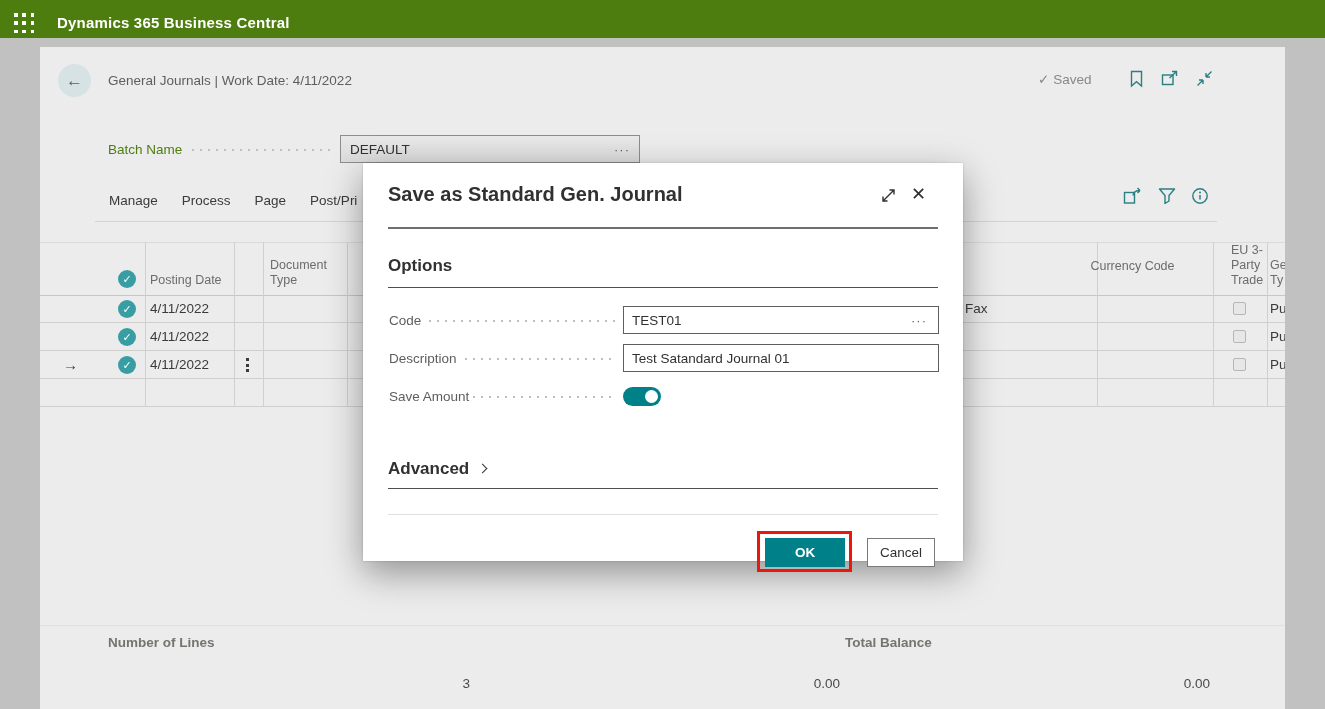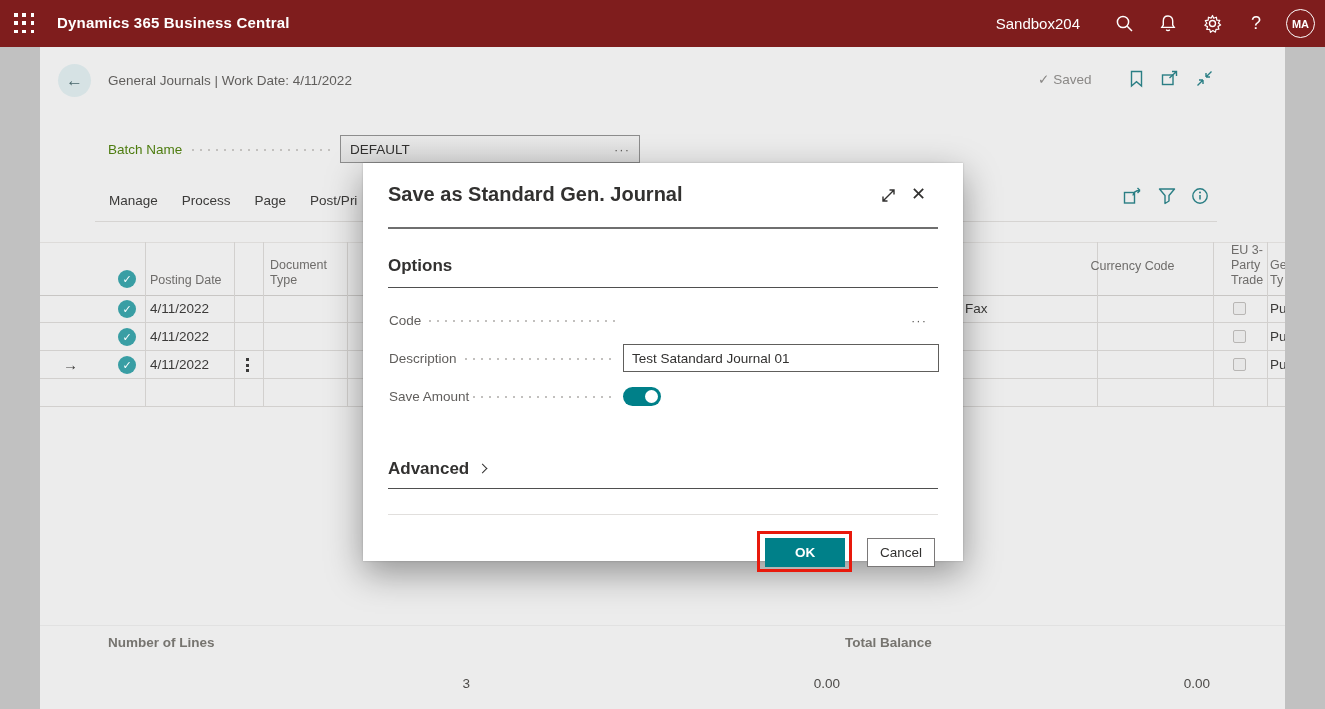--- a/index.html
+++ b/index.html
@@ -1,20 +1,20 @@
 <!DOCTYPE html>
 <html><head>
 <meta charset="utf-8">
 <style>
   * { margin:0; padding:0; box-sizing:border-box; }
   html,body { width:1325px; height:709px; overflow:hidden; }
   body { background:#c1c1c1; font-family:"Liberation Sans", sans-serif; color:#323130; position:relative; }
 
   
-  .topbar { position:absolute; left:0; top:0; width:1325px; height:47px; background:#7f1d1d; color:#fff; }
+  .topbar { position:absolute; left:0; top:0; width:1325px; height:38px; background:#4d7c0f; color:#fff; }
   .waffle { position:absolute; left:14px; top:13px; width:21px; height:21px; display:grid;
             grid-template-columns:repeat(3,1fr); grid-template-rows:repeat(3,1fr); gap:4px; cursor:pointer; }
   .waffle span { width:3.5px; height:3.5px; background:#fff; }
   .app-title { position:absolute; left:57px; top:14px; font-size:15px; font-weight:700; letter-spacing:.2px; }
   .tb-right { position:absolute; right:10px; top:0; height:47px; display:flex; align-items:center; }
   .env-name { font-size:15px; margin-right:22px; }
   .tb-icon { width:44px; height:47px; display:flex; align-items:center; justify-content:center; cursor:pointer; color:#fff; }
   .avatar { width:29px; height:29px; border:1.5px solid #fff; border-radius:50%; display:flex; align-items:center;
             justify-content:center; font-size:11px; font-weight:600; margin-left:8px; cursor:pointer; }
 
@@ -95,43 +95,20 @@
       <span></span>
       <span></span>
       <span></span>
       <span></span>
       <span></span>
       <span></span>
       <span></span>
       <span></span>
   </div>
   <div class="app-title">Dynamics 365 Business Central</div>
-  <div class="tb-right">
-    <div class="env-name">Sandbox204</div>
-    <div class="tb-icon">
-      <svg width="19" height="19" viewBox="0 0 19 19">
-          <circle cx="8" cy="8" r="5.6" fill="none" stroke="#fff" stroke-width="1.5"></circle>
-          <line x1="12.2" y1="12.2" x2="17" y2="17" stroke="#fff" stroke-width="1.5"></line>
-        </svg>
-    </div>
-    <div class="tb-icon">
-      <svg width="18" height="19" viewBox="0 0 18 19">
-          <path d="M9 2 C5.8 2 4.3 4.4 4.3 7 L4.3 11 L2.8 13.4 L15.2 13.4 L13.7 11 L13.7 7 C13.7 4.4 12.2 2 9 2 Z" fill="none" stroke="#fff" stroke-width="1.4"></path>
-          <path d="M7.3 15.6 A1.9 1.9 0 0 0 10.7 15.6" fill="none" stroke="#fff" stroke-width="1.4"></path>
-        </svg>
-    </div>
-    <div class="tb-icon">
-      <svg width="19" height="19" viewBox="0 0 19 19">
-          <circle cx="9.5" cy="9.5" r="3" fill="none" stroke="#fff" stroke-width="1.4"></circle>
-          <path d="M9.5 1.5 L10.6 4.2 L13.4 3.2 L13.8 6.1 L16.8 6.4 L15.4 9 L17.6 11 L15 12.4 L15.9 15.2 L13 15.3 L12.4 18.2 L9.9 16.6 L7.5 18.3 L6.7 15.4 L3.8 15.5 L4.5 12.6 L1.8 11.3 L3.9 9.2 L2.3 6.7 L5.2 6.2 L5.4 3.2 L8.2 4.1 Z" fill="none" stroke="#fff" stroke-width="1.2" stroke-linejoin="round"></path>
-        </svg>
-    </div>
-    <div class="tb-icon" style="font-size:18px;">?</div>
-    <div class="avatar">MA</div>
-  </div>
 </div>
 
 <div class="content">
 
   <div class="back-btn">
     <span>←</span>
   </div>
   <div class="breadcrumb">General Journals | Work Date: 4/11/2022</div>
   <div class="saved-wrap">
     <span style="margin-right:4px;">✓</span>
@@ -270,20 +247,21 @@
       </svg>
   </div>
   <div class="dlg-close">✕</div>
   <div class="dlg-titleline"></div>
 
   <div class="dlg-section" style="top:93px;">Options</div>
   <div class="dlg-secline" style="top:124px;"></div>
 
   <div class="dlg-label" style="top:150px;">Code</div>
   <div class="leader" style="left:66px; top:157px; width:186px;"></div>
+  <input class="dlg-input" style="top: 143px;" value="TEST01">
   <span class="code-dots" style="top:150px;">···</span>
 
   <div class="dlg-label" style="top:188px;">Description</div>
   <div class="leader" style="left:102px; top:195px; width:150px;"></div>
   <input class="dlg-input" style="top: 181px;" value="Test Satandard Journal 01">
 
   <div class="dlg-label" style="top:226px;">Save Amount</div>
   <div class="leader" style="left:110px; top:233px; width:142px;"></div>
   <div class="toggle">
       <div class="knob"></div>

